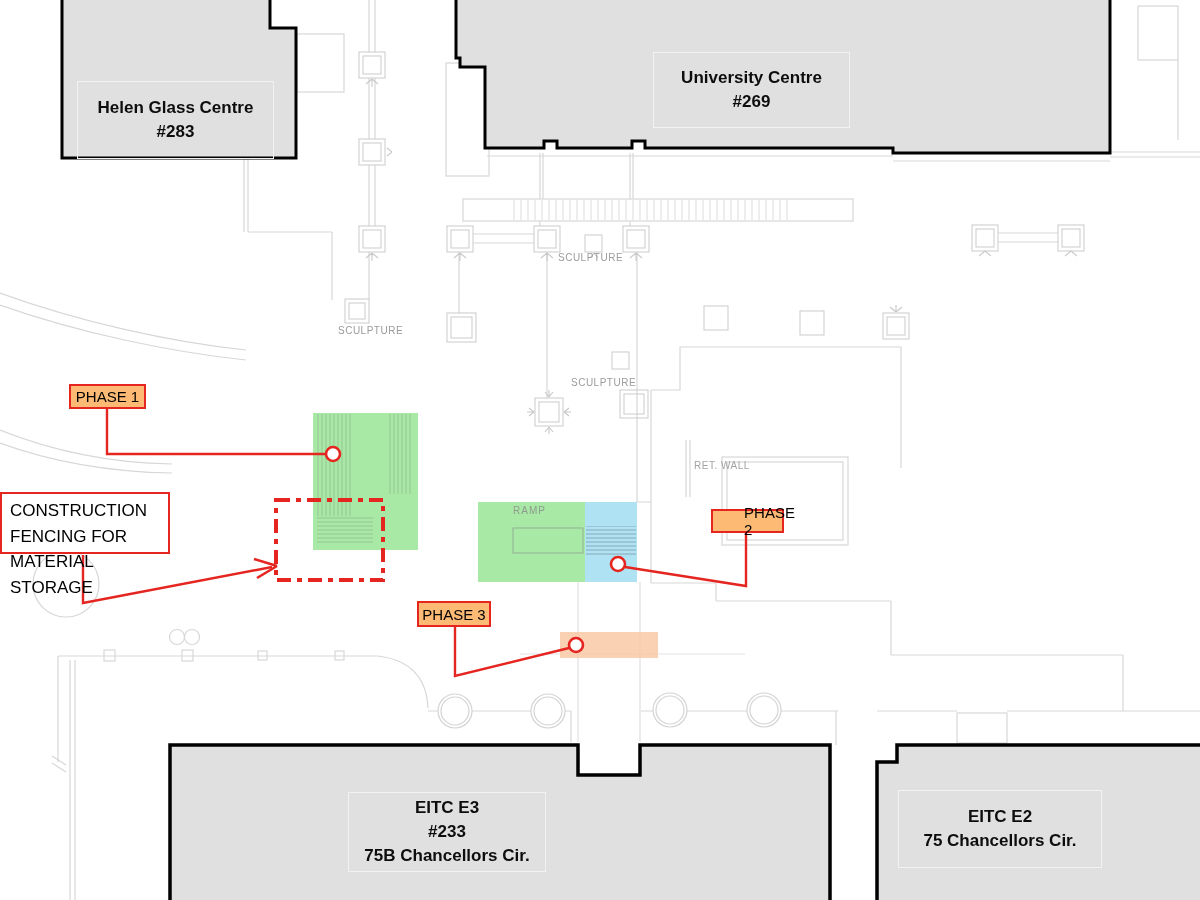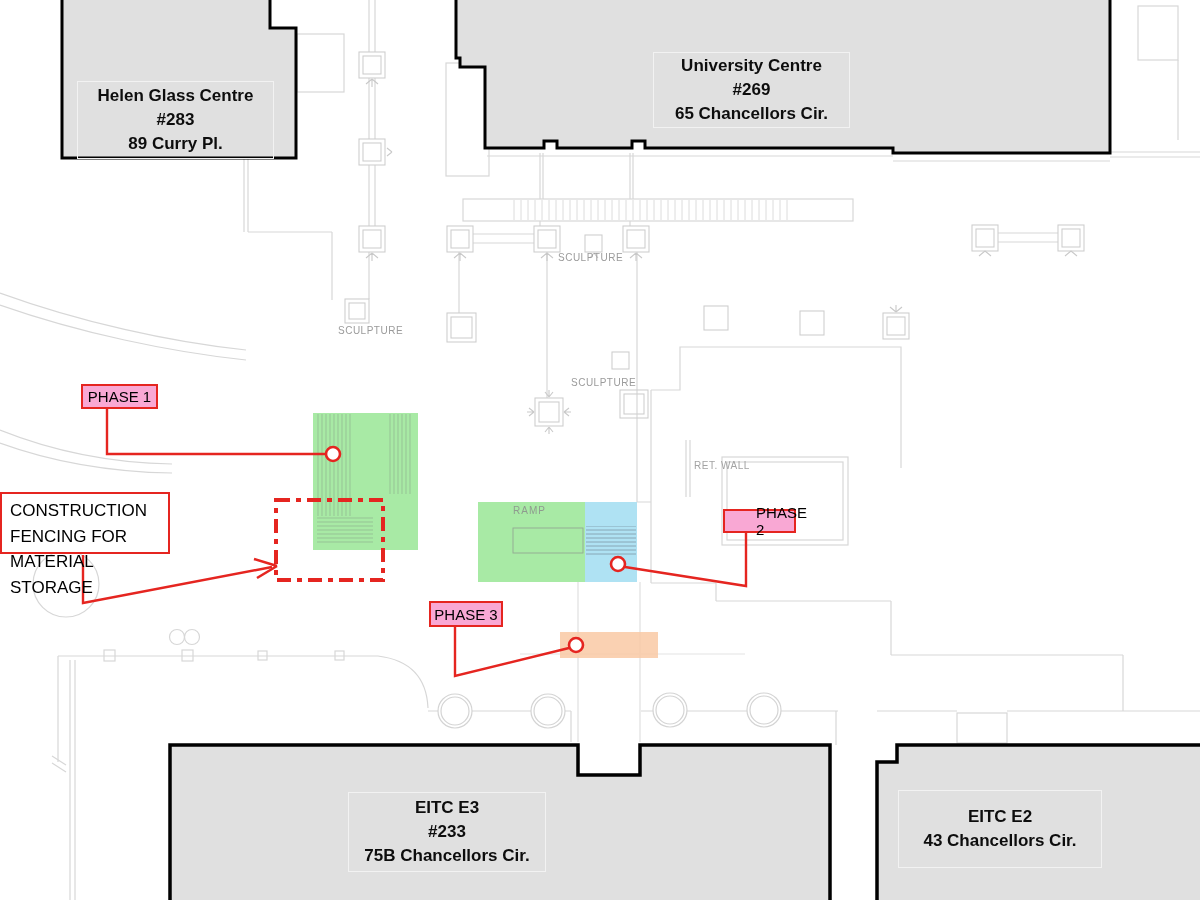--- a/index.html
+++ b/index.html
@@ -2,22 +2,22 @@
 <html><head>
 <meta charset="utf-8">
 <style>
   html,body{margin:0;padding:0;background:#fff;}
   #plan{position:relative;width:1200px;height:900px;background:#ffffff;overflow:hidden;
         font-family:"Liberation Sans", sans-serif;}
   #plan svg{position:absolute;left:0;top:0;}
   .bldg-label{position:absolute;border:1px solid #f2f2f2;text-align:center;font-weight:bold;
               font-size:17px;color:#0d0d0d;line-height:1.42;display:flex;flex-direction:column;
               justify-content:center;}
-  .phase-label{position:absolute;border:2.5px solid #e52520;background:#f9a8d4;font-size:15px;
-               color:#000;display:flex;align-items:center;justify-content:center;box-sizing:border-box;margin-left:12px;}
+  .phase-label{position:absolute;border:2.5px solid #e52520;background:#fdba74;font-size:15px;
+               color:#000;display:flex;align-items:center;justify-content:center;box-sizing:border-box;}
   .fence-label{position:absolute;border:2.5px solid #e52520;background:#fff;font-size:17px;
                color:#000;line-height:1.5;padding:4px 4px 4px 8px;box-sizing:border-box;
                white-space:pre-line;text-align:left;}
   .map-label{position:absolute;font-size:10px;color:#9b9b9b;letter-spacing:.5px;white-space:nowrap;}
 </style>
 </head>
 <body>
 
 <div id="plan">
 
@@ -176,35 +176,33 @@
     <path stroke-width="2.4" d="M455,627 V676 L569,648"></path>
     <circle cx="576" cy="645" r="7" stroke-width="2.6" fill="#ffffff"></circle>
     <path stroke-width="2.4" d="M83,555 V603 L272,567"></path>
     <path stroke-width="2.6" d="M277,566 L254,559 M277,566 L257,578"></path>
   </g>
 </svg>
 
 <div class="bldg-label" style="left:77px;top:55px;width:195px;height:76px;margin-top:26px;">
   <div>Helen Glass Centre</div>
   <div>#283</div>
-  <div>89 Curry Pl.</div>
 </div>
 <div class="bldg-label" style="left:653px;top:52px;width:195px;height:74px;">
   <div>University Centre</div>
   <div>#269</div>
-  <div>65 Chancellors Cir.</div>
 </div>
 <div class="bldg-label" style="left:348px;top:792px;width:196px;height:78px;">
   <div>EITC E3</div>
   <div>#233</div>
   <div>75B Chancellors Cir.</div>
 </div>
 <div class="bldg-label" style="left:898px;top:790px;width:202px;height:76px;">
   <div>EITC E2</div>
-  <div>43 Chancellors Cir.</div>
+  <div>75 Chancellors Cir.</div>
 </div>
 
 <div class="phase-label" style="left:69px;top:384px;width:77px;height:25px;">PHASE 1</div>
 <div class="phase-label" style="left:711px;top:509px;width:73px;height:24px;padding-left:44px;">PHASE 2</div>
 <div class="phase-label" style="left:417px;top:601px;width:74px;height:26px;">PHASE 3</div>
 <div class="fence-label" style="left:0px;top:492px;width:170px;height:62px;">CONSTRUCTION
 FENCING FOR
 MATERIAL STORAGE</div>
 
 <div class="map-label" style="left:558px;top:252px;">SCULPTURE</div>

